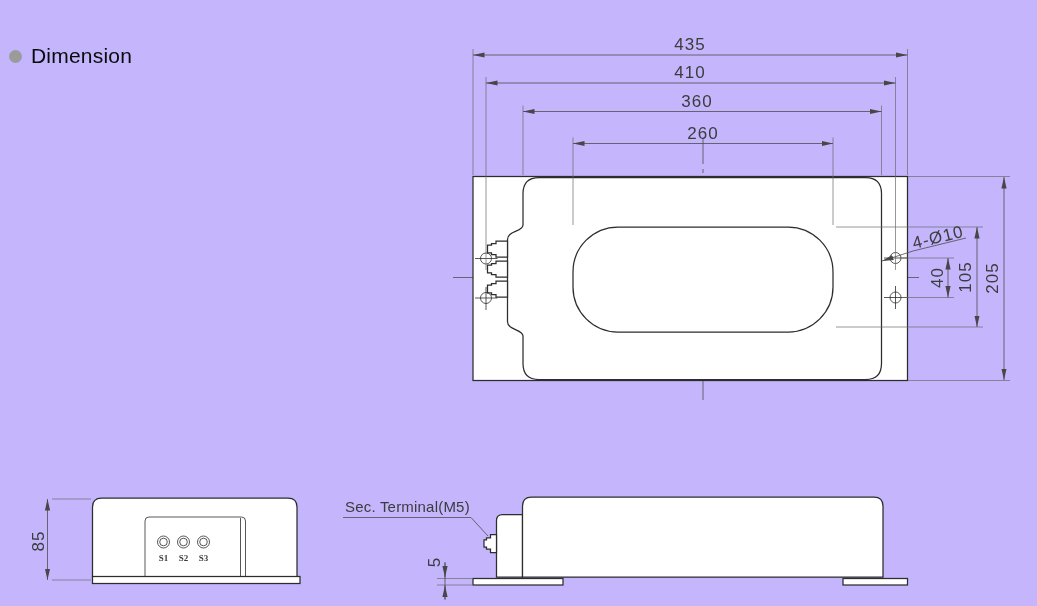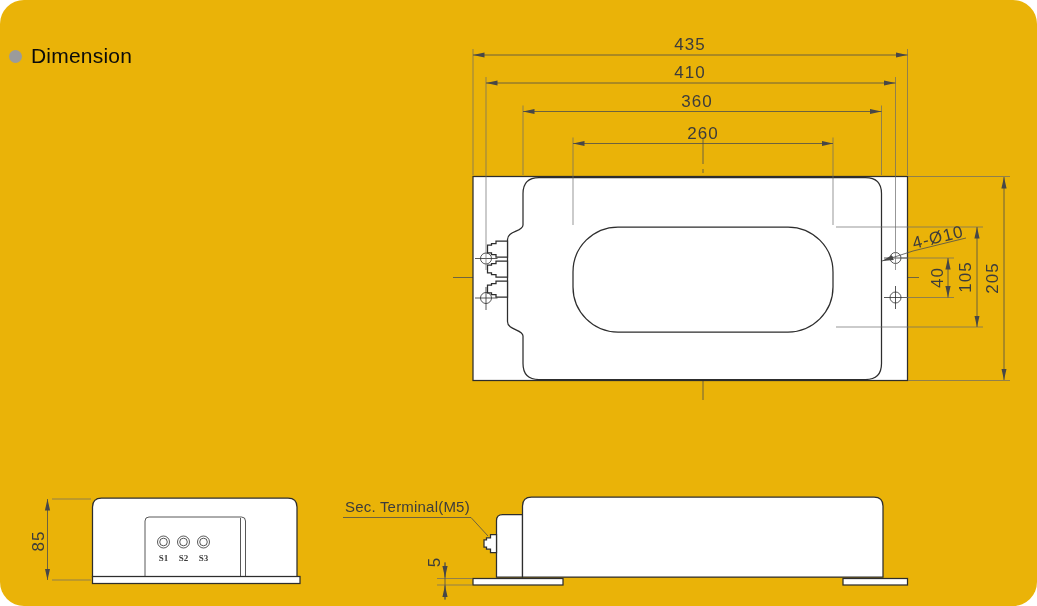--- a/index.html
+++ b/index.html
@@ -1,17 +1,17 @@
 <!DOCTYPE html>
 <html><head>
 <meta charset="utf-8">
 <style>
   html,body{margin:0;padding:0;background:#fff;}
-  .page{position:relative;width:1037px;height:606px;background:#eab308;overflow:hidden;
-        font-family:"Liberation Sans",sans-serif;border-radius:24px;}
+  .page{position:relative;width:1037px;height:606px;background:#c4b5fd;overflow:hidden;
+        font-family:"Liberation Sans",sans-serif;}
   .hdr{position:absolute;left:9px;top:44px;display:flex;align-items:center;gap:9px;}
   .hdr .dot{width:13px;height:13px;border-radius:50%;background:#9b9b9b;}
   .hdr .ttl{font-size:21px;font-weight:500;color:#0b0b0b;letter-spacing:.2px;}
   svg{position:absolute;left:0;top:0;}
   svg text{fill:#3c3c3c;font-family:"Liberation Sans",sans-serif;font-size:17px;letter-spacing:1px;}
   text.lbl{font-size:15px;letter-spacing:.2px;}
   text.term{font-family:"Liberation Serif",serif;font-size:9px;font-weight:600;letter-spacing:0;}
   .obj{fill:none;stroke:#2d2d2d;stroke-width:1.25px;}
   .objw{fill:#fff;stroke:#2d2d2d;stroke-width:1.25px;}
   .thin{fill:none;stroke:#2d2d2d;stroke-width:.8px;}

